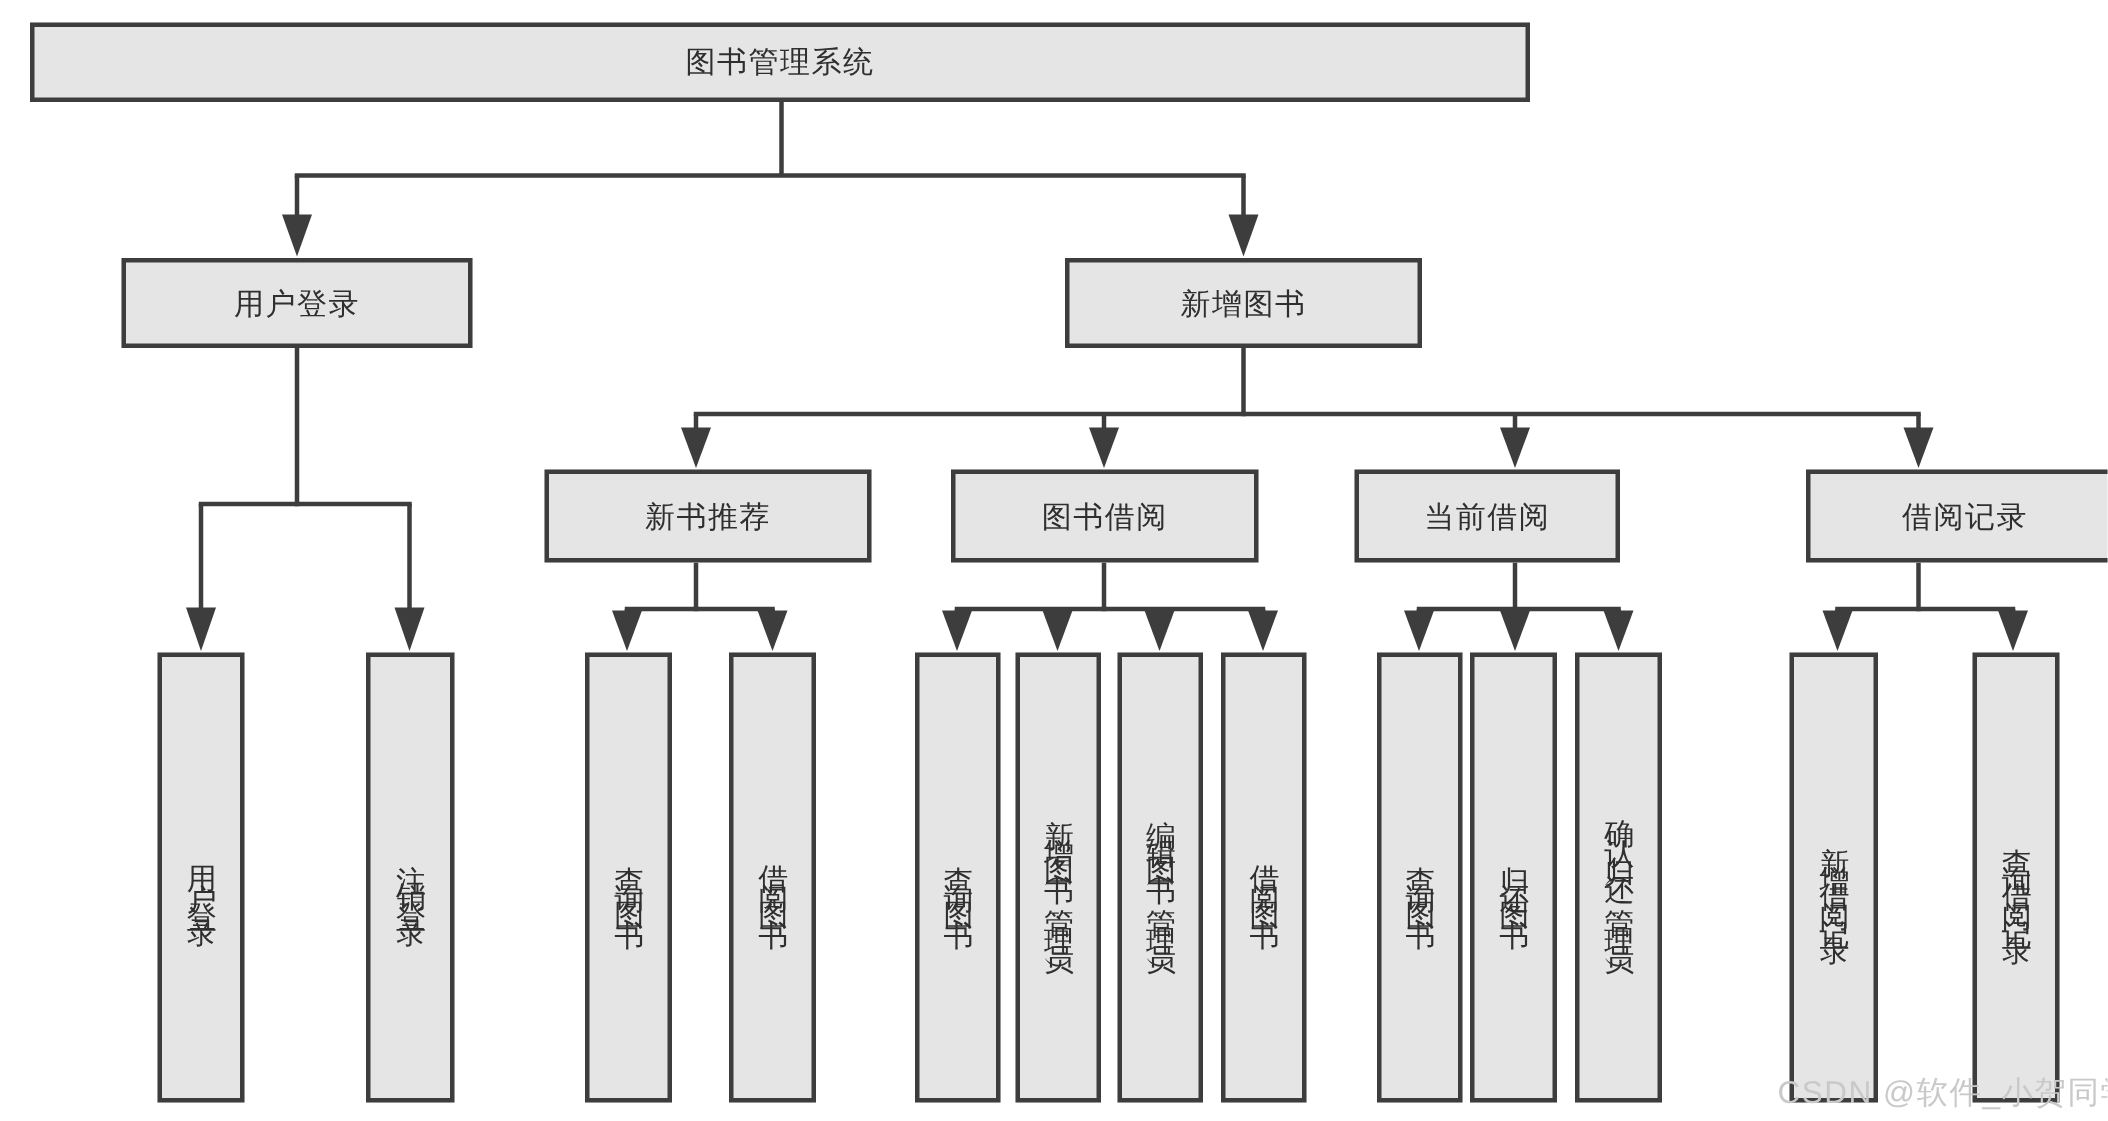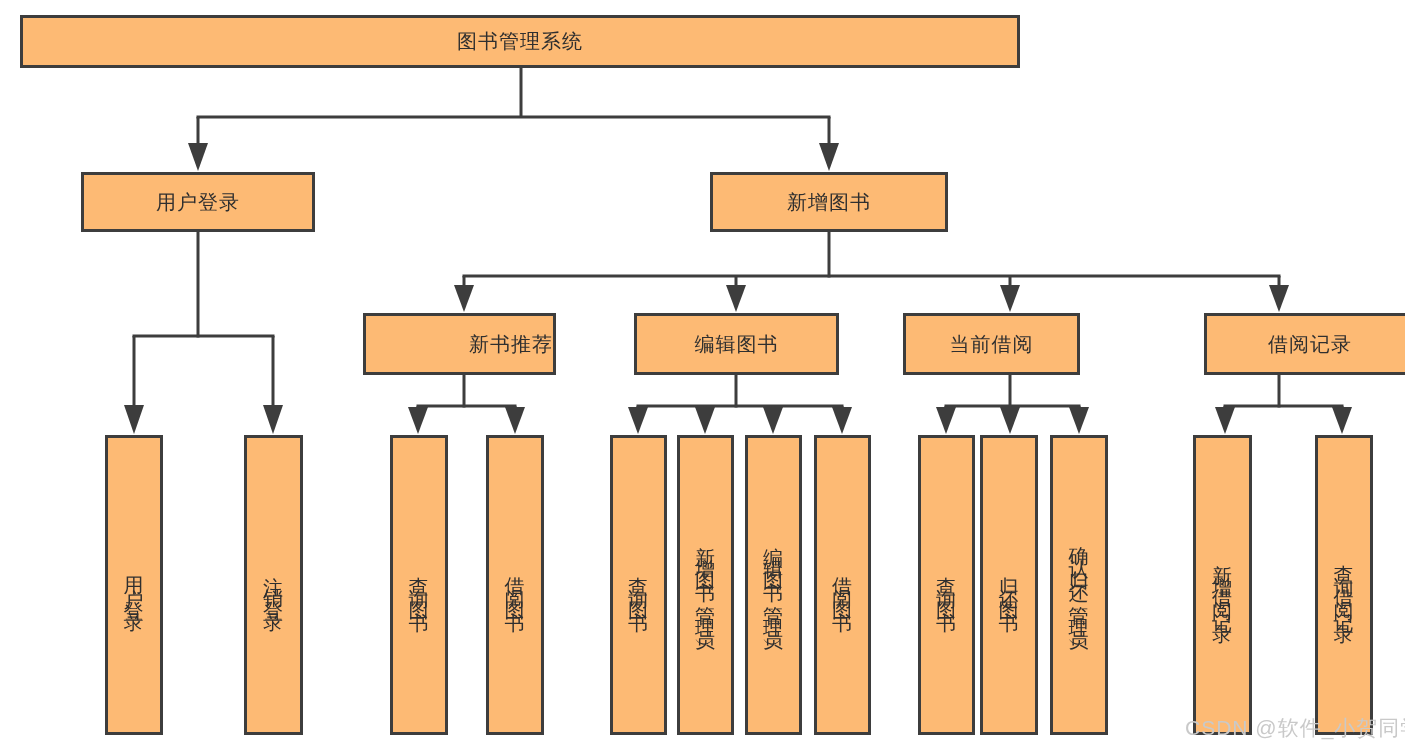--- a/index.html
+++ b/index.html
@@ -7,21 +7,21 @@
     position:relative;
     width:1405px;height:747px;
     overflow:hidden;
     font-family:"Liberation Sans","DejaVu Sans",sans-serif;
     color:#333333;
   }
   #connectors{position:absolute;left:0;top:0;z-index:1;}
   .node{
     position:absolute;
     box-sizing:border-box;
-    background:#fdba74;
+    background:#e5e5e5;
     border:3px solid #3d3d3d;
     display:flex;
     align-items:center;
     justify-content:center;
     z-index:2;
     font-size:20px;
     letter-spacing:1px;
     color:#2f2f2f;
   }
   .leaf span{
@@ -30,21 +30,21 @@
     letter-spacing:12px;
     line-height:1;
     font-size:20px;
   }
   
   #box-root{left:20px;top:15px;width:1000px;height:53px;}
   
   #box-user-login{left:81px;top:172px;width:234px;height:60px;}
   #box-book-mgmt{left:710px;top:172px;width:238px;height:60px;}
   
-  #box-new-book{left:363px;top:313px;width:193px;height:62px;justify-content:flex-end;}
+  #box-new-book{left:363px;top:313px;width:218px;height:62px;}
   #box-book-borrow{left:634px;top:313px;width:205px;height:62px;}
   #box-current-borrow{left:903px;top:313px;width:177px;height:62px;}
   #box-borrow-records{left:1173px;top:313px;width:212px;height:62px;margin-left:31px;}
   
   .leaf{top:435px;height:300px;}
   #leaf-user-login{left:105px;width:58px;}
   #leaf-logout{left:244px;width:59px;}
   #leaf-nb-query{left:390px;width:58px;}
   #leaf-nb-borrow{left:486px;width:58px;}
   #leaf-bb-query{left:610px;width:57px;}
@@ -148,21 +148,21 @@
   <span>用户登录</span>
 </div>
 <div class="node" id="box-book-mgmt">
   <span>新增图书</span>
 </div>
 
 <div class="node" id="box-new-book">
   <span>新书推荐</span>
 </div>
 <div class="node" id="box-book-borrow">
-  <span>编辑图书</span>
+  <span>图书借阅</span>
 </div>
 <div class="node" id="box-current-borrow">
   <span>当前借阅</span>
 </div>
 <div class="node" id="box-borrow-records">
   <span>借阅记录</span>
 </div>
 
 <div class="node leaf" id="leaf-user-login">
   <span>用户登录</span>

